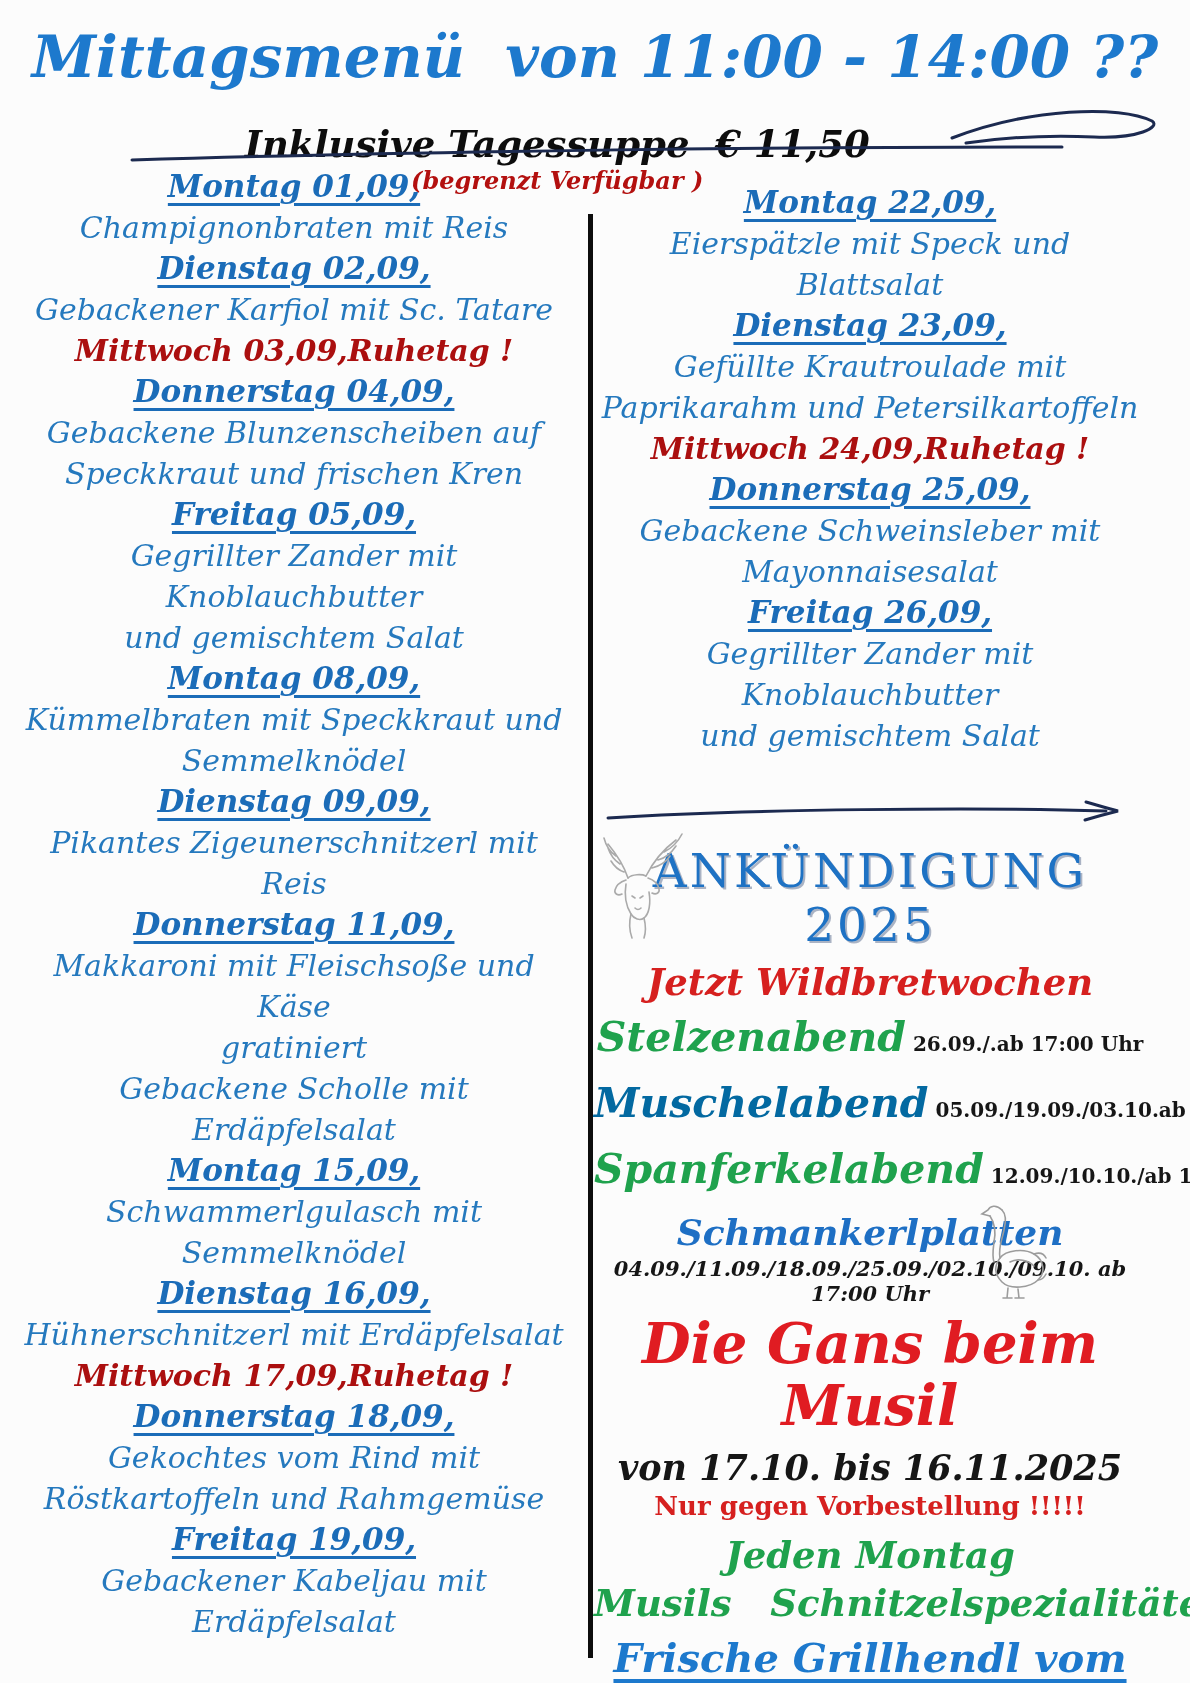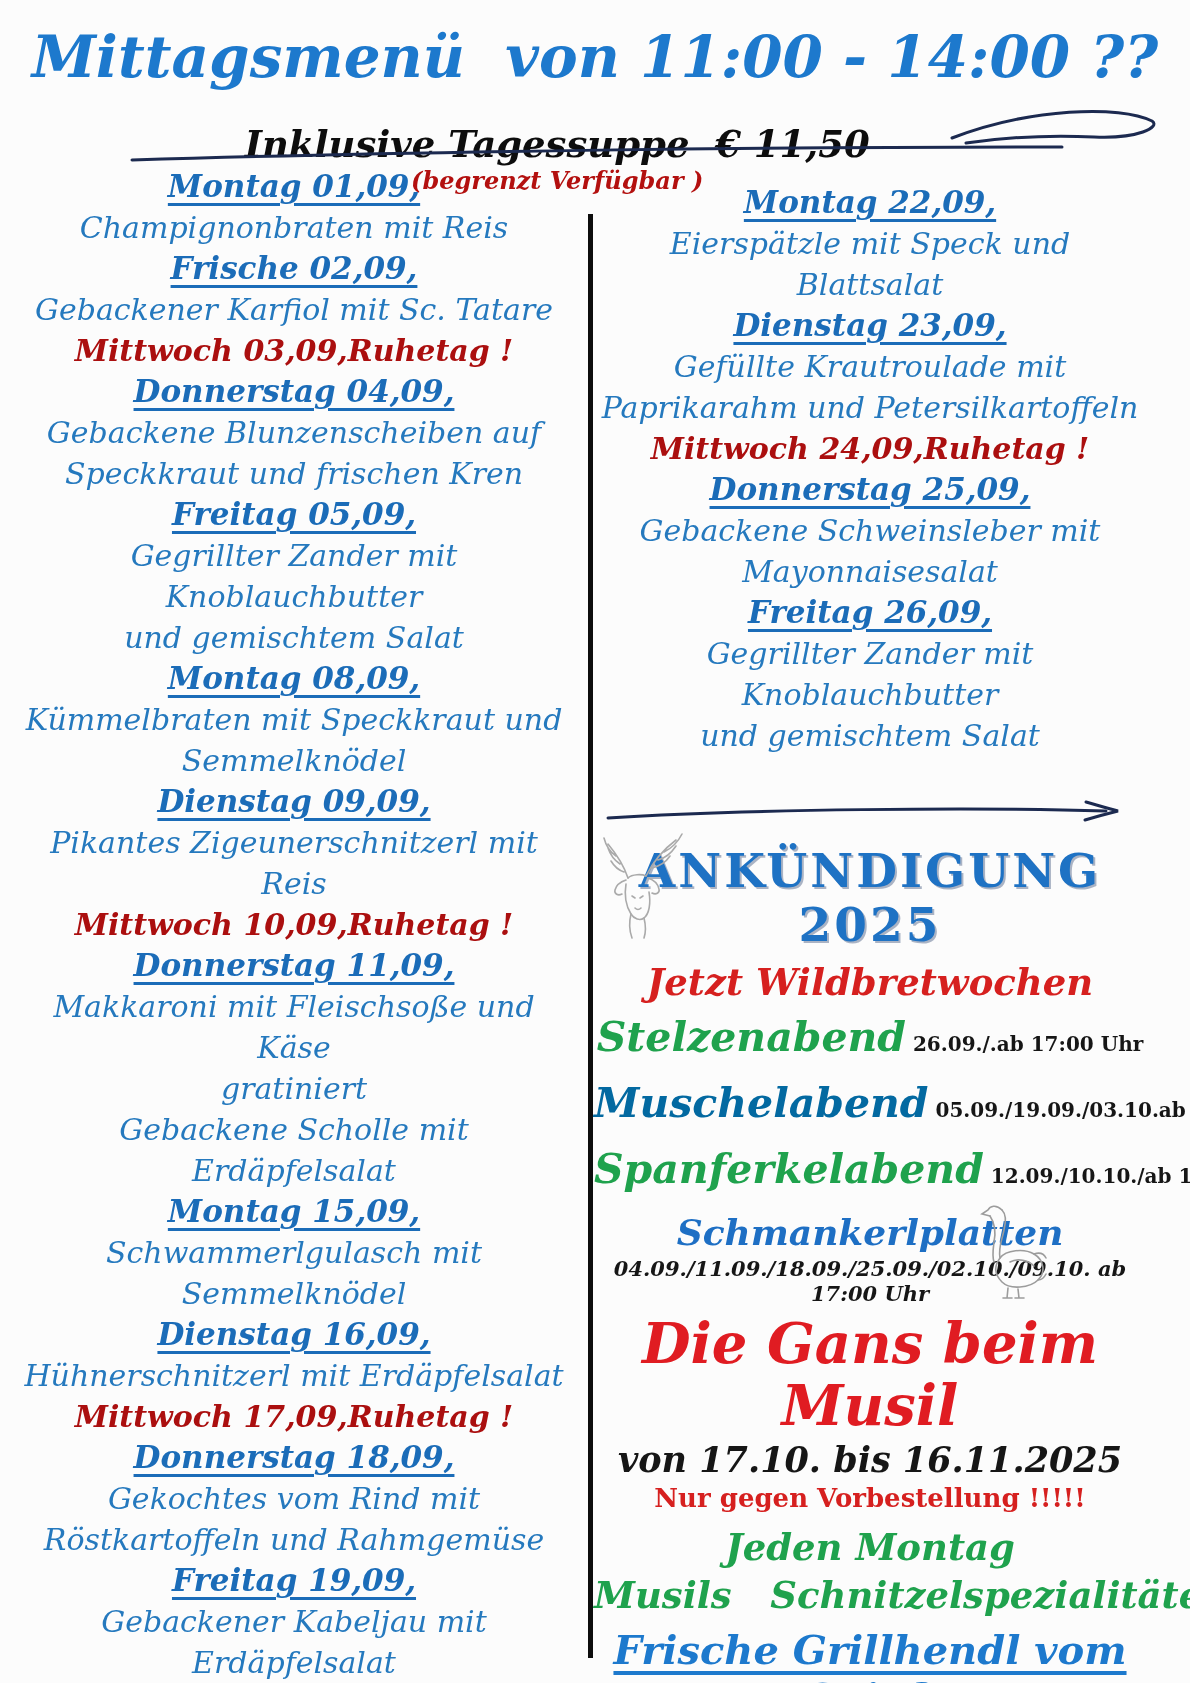--- a/index.html
+++ b/index.html
@@ -63,38 +63,38 @@
   .mline.day{
     font-size:31px;font-weight:bold;font-style:italic;color:var(--day-blue);
     text-decoration:underline;text-decoration-thickness:3px;text-underline-offset:6px;
   }
   .mline.dish{font-style:italic;color:var(--dish-blue);}
   .mline.closed{font-weight:bold;font-style:italic;color:var(--closed-red);}
   
   .rule-arrow{display:block;margin:36px auto 0;}
   .ann-title{
     margin:16px 0 0;
-    font-size:47px;line-height:54px;font-weight:bold;
+    font-size:47px;line-height:54px;font-weight:normal;
     letter-spacing:3px;color:#1e72c4;
     text-shadow:2px 2px 0 rgba(18,42,92,.35);
   }
   .wildbret{
     margin-top:8px;
     font-size:37px;line-height:44px;font-weight:bold;font-style:italic;
     color:var(--accent-red);
   }
   .event-line{margin-top:9px;line-height:48px;white-space:nowrap;}
   .event-name{font-size:41px;font-weight:bold;font-style:italic;}
   .event-name.green{color:var(--green);}
   .event-name.blue{color:#0369a1;}
   .event-dates{font-size:20px;font-weight:bold;color:var(--ink);}
   .schmankerl-name{margin-top:10px;font-size:36px;line-height:40px;font-weight:bold;font-style:italic;color:#1e6fc4;}
   .schmankerl-dates{margin-top:4px;font-size:21px;font-weight:bold;font-style:italic;color:var(--ink);}
   .gans-title{margin:6px 0 0;font-size:56px;line-height:62px;font-weight:bold;font-style:italic;color:var(--gans-red);}
-  .gans-period{margin-top:4px;font-size:35px;line-height:40px;font-weight:bold;font-style:italic;color:var(--ink);}
+  .gans-period{margin-top:12px;font-size:35px;line-height:40px;font-weight:bold;font-style:italic;color:var(--ink);}
   .gans-note{margin-top:2px;font-size:26px;line-height:32px;font-weight:bold;color:var(--accent-red);}
   .monday1{margin-top:12px;font-size:37px;line-height:42px;font-weight:bold;font-style:italic;color:var(--green);}
   .monday2{margin-top:6px;font-size:37px;line-height:42px;font-weight:bold;font-style:italic;color:var(--green);white-space:pre;}
   .hendl-title{
     margin-top:10px;font-size:40px;line-height:48px;font-weight:bold;font-style:italic;
     color:var(--title-blue);
     text-decoration:underline;text-decoration-thickness:4px;text-underline-offset:7px;
   }
   
   .deer-sketch{position:absolute;left:598px;top:826px;}
@@ -113,35 +113,34 @@
   </div>
 
   <svg class="top-flourish" width="1190" height="74" viewBox="0 0 1190 74">
     <path d="M132 64 C 420 55 780 51 1062 51" stroke="#1c2a50" stroke-width="3" fill="none" stroke-linecap="round"></path>
     <path d="M952 42 C 1030 12 1120 9 1152 25 C 1161 31 1138 43 1094 41 C 1056 39 1008 41 966 47" stroke="#1c2a50" stroke-width="3" fill="none" stroke-linecap="round"></path>
   </svg>
 
   <div class="col-left" id="left-col">
       <div class="mline day">Montag 01,09,</div>
       <div class="mline dish">Champignonbraten mit Reis</div>
-      <div class="mline day">Frische 02,09,</div>
+      <div class="mline day">Dienstag 02,09,</div>
       <div class="mline dish">Gebackener Karfiol mit Sc. Tatare</div>
       <div class="mline closed">Mittwoch  03,09,Ruhetag !</div>
       <div class="mline day">Donnerstag 04,09,</div>
       <div class="mline dish">Gebackene  Blunzenscheiben auf
 Speckkraut und frischen Kren</div>
       <div class="mline day">Freitag 05,09,</div>
       <div class="mline dish">Gegrillter Zander mit Knoblauchbutter
 und gemischtem Salat</div>
       <div class="mline day">Montag 08,09,</div>
       <div class="mline dish">Kümmelbraten mit Speckkraut und
 Semmelknödel</div>
       <div class="mline day">Dienstag 09,09,</div>
       <div class="mline dish">Pikantes Zigeunerschnitzerl mit Reis</div>
-      <div class="mline closed">Mittwoch  10,09,Ruhetag !</div>
       <div class="mline day">Donnerstag 11,09,</div>
       <div class="mline dish">Makkaroni mit Fleischsoße und Käse
 gratiniert</div>
       <div class="mline dish">Gebackene Scholle mit Erdäpfelsalat</div>
       <div class="mline day">Montag 15,09,</div>
       <div class="mline dish">Schwammerlgulasch mit Semmelknödel</div>
       <div class="mline day">Dienstag 16,09,</div>
       <div class="mline dish">Hühnerschnitzerl mit Erdäpfelsalat</div>
       <div class="mline closed">Mittwoch  17,09,Ruhetag !</div>
       <div class="mline day">Donnerstag 18,09,</div>

